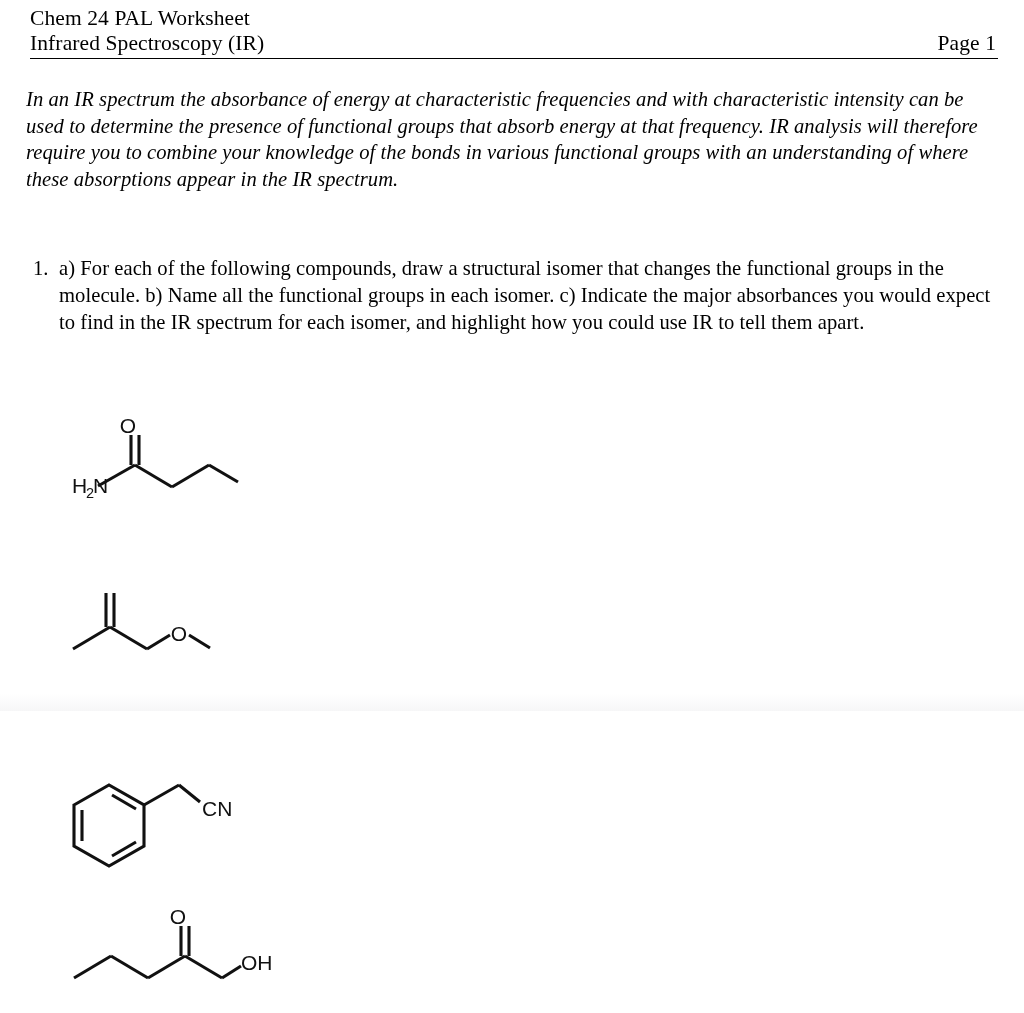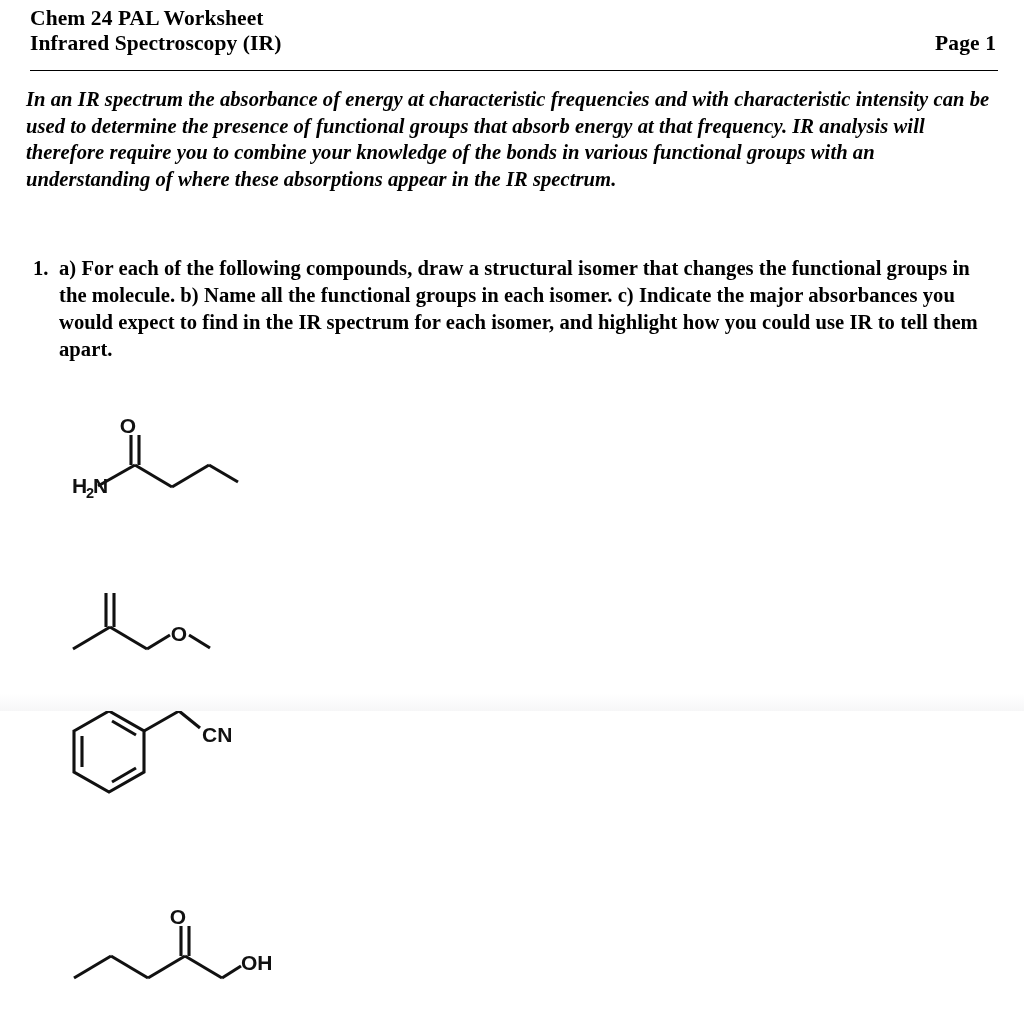--- a/index.html
+++ b/index.html
@@ -18,21 +18,20 @@
     -webkit-font-smoothing: antialiased;
   }
 
   .page {
     position: absolute;
     left: 0;
     top: 0;
     width: 1024px;
     height: 711px;
     background: #ffffff;
-    font-weight: bold;
   }
 
   
   .header {
     position: absolute;
     left: 30px;
     top: 6px;
     width: 968px;
   }
   .header-line1 {
@@ -42,21 +41,21 @@
     white-space: nowrap;
   }
   .header-line2 {
     position: relative;
     font-size: 21.5px;
     line-height: 25px;
     letter-spacing: 0.1px;
     display: flex;
     justify-content: space-between;
     align-items: baseline;
-    padding-bottom: 14px;
+    padding-bottom: 2px;
     border-bottom: 1.6px solid #000;
     white-space: nowrap;
   }
   .header-subject { }
   .header-page { padding-right: 2px; margin-left: 14px; }
 
   
   .intro {
     position: absolute;
     left: 26px;
@@ -186,21 +185,21 @@
         <path class="mol-bond" d="M 45 42 L 82 64"></path>
 
         <path class="mol-bond" d="M 82 64 L 105 50"></path>
 
         <path class="mol-bond" d="M 124 50 L 145 63"></path>
 
         <text class="mol-label" x="114" y="56" text-anchor="middle">O</text>
       </svg>
     </div>
 
-    <div class="molecule" style="left:66px; top:702px;">
+    <div class="molecule" style="left:66px; top:776px;">
       <svg width="170" height="100" viewBox="0 0 170 100" aria-hidden="true">
 
         <path class="mol-bond" d="M 8 29 L 43 9 L 78 29 L 78 70 L 43 90 L 8 70 Z"></path>
 
         <path class="mol-bond" d="M 16 34 L 16 65"></path>
         <path class="mol-bond" d="M 70 33 L 46 19"></path>
         <path class="mol-bond" d="M 70 66 L 46 80"></path>
 
         <path class="mol-bond" d="M 78 29 L 113 9"></path>
 

